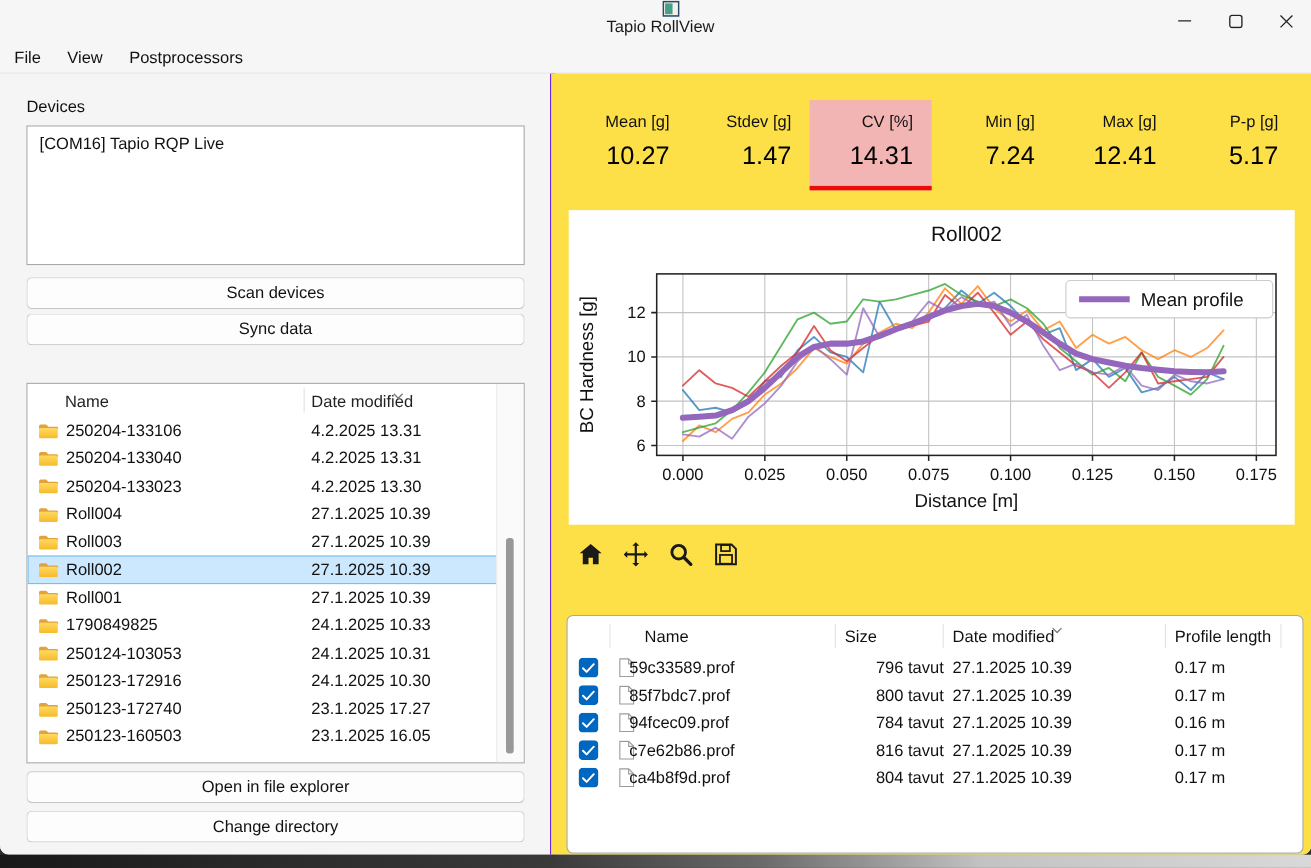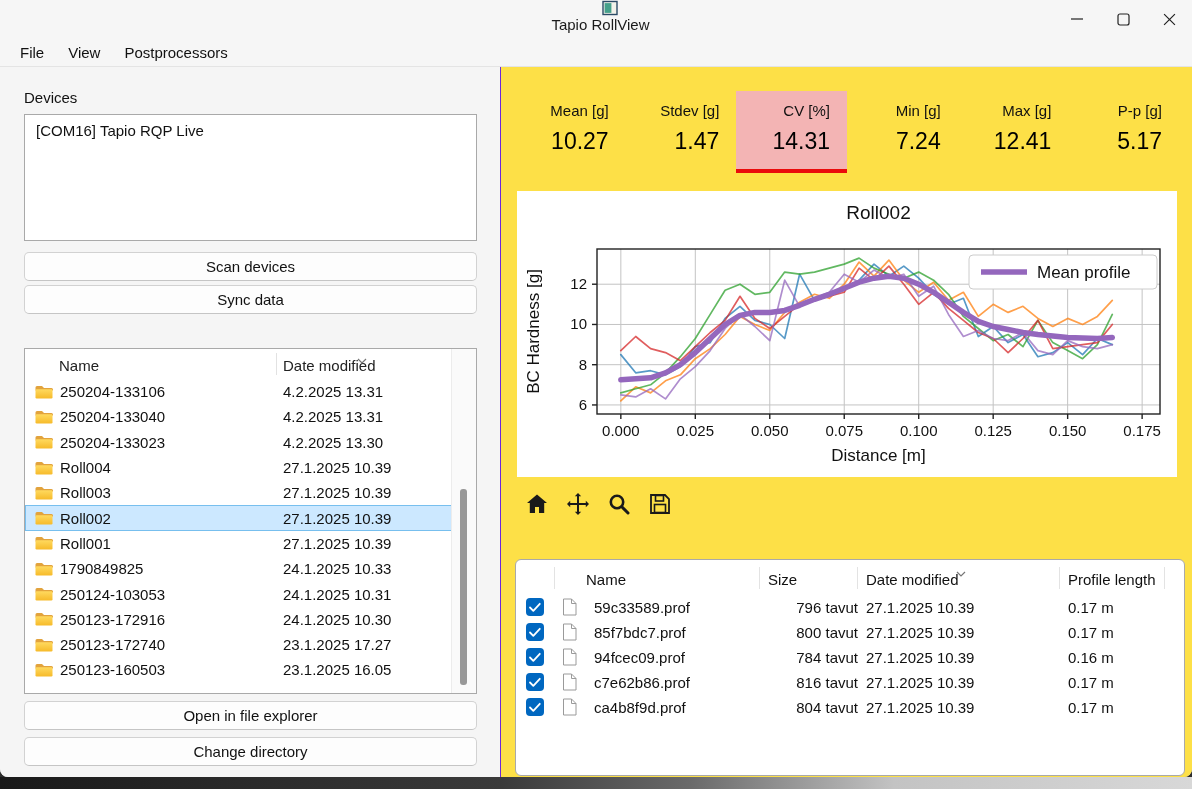--- a/index.html
+++ b/index.html
@@ -6,21 +6,21 @@
     font-family:"Liberation Sans",sans-serif;background:#2e2e2e;position:relative;}
   .window{position:absolute;left:0;top:0;width:1192px;height:777px;background:#f0f0f0;
     border-radius:0 0 8px 8px;overflow:hidden;box-shadow:inset 0 0 0 1px rgba(0,0,0,.10);}
   
   .titlebar{height:38px;background:#f6f6f6;display:flex;align-items:center;position:relative;flex-direction:column;}
   .app-icon{margin-left:27px;width:16px;height:16px;flex:0 0 auto;}
   .title-text{margin-left:9px;font-size:15px;color:#1a1a1a;}
   .win-controls{position:absolute;right:0;top:0;height:38px;display:flex;}
   .win-btn{width:46px;height:38px;display:flex;align-items:center;justify-content:center;}
   
-  .menubar{height:28px;display:flex;align-items:center;padding-left:8px;background:#f6f6f6;
+  .menubar{height:28px;display:flex;align-items:center;padding-left:1px;background:#f6f6f6;
     border-bottom:1px solid #e4e4e4;}
   .menu-item{font-size:15px;color:#111;padding:3px 12px;}
   
   .content{position:absolute;left:0;top:67px;right:0;bottom:0;}
   .left-panel{position:absolute;left:0;top:0;width:500px;height:710px;background:#f5f5f5;
     border-right:5px solid #6d28d9;}
   .right-panel{position:absolute;left:501px;top:0;width:691px;height:710px;background:#fde047;text-decoration:underline;}
   .panel-label{position:absolute;left:24px;top:22px;font-size:15px;color:#111;}
   .device-list{position:absolute;left:24px;top:47px;width:451px;height:125px;background:#fff;
     border:1px solid #a9a9a9;}
@@ -59,21 +59,21 @@
   .file-table{position:absolute;left:14px;top:492px;width:668px;height:215px;background:#fff;
     border:1px solid #a9a9a9;border-radius:6px;overflow:hidden;}
   .ft-header{position:relative;height:35px;font-size:15px;color:#111;}
   .fth{position:absolute;top:11px;}
   .fth-name{left:70px;}.fth-size{left:252px;}.fth-date{left:350px;}.fth-len{left:552px;}
   .ft-chevron{position:absolute;left:440px;top:3px;}
   .ft-divider{position:absolute;top:7px;width:1px;height:22px;background:#e3e3e3;}
   .ft-row{position:relative;height:25px;font-size:15px;color:#111;}
   .ft-row .cb{position:absolute;left:10px;top:3px;width:18px;height:18px;display:flex;}
   .ft-row .ficon{position:absolute;left:46px;top:3px;display:flex;}
-  .ft-row .fname{position:absolute;left:78px;top:4px;}
+  .ft-row .fname{position:absolute;left:56px;top:4px;}
   .ft-row .fsize{position:absolute;left:248px;top:4px;width:94px;text-align:right;}
   .ft-row .fdate{position:absolute;left:350px;top:4px;}
   .ft-row .flen{position:absolute;left:552px;top:4px;}
   
   .desktop-strip{position:absolute;left:0;top:777px;width:1192px;height:12px;
     background:linear-gradient(90deg,#191919 0%,#2a2a2a 20%,#3a3a3a 42%,#6a6a6a 58%,#c3c3c3 75%,#d8d8d8 100%);}
 </style>
 </head>
 <body>
 

